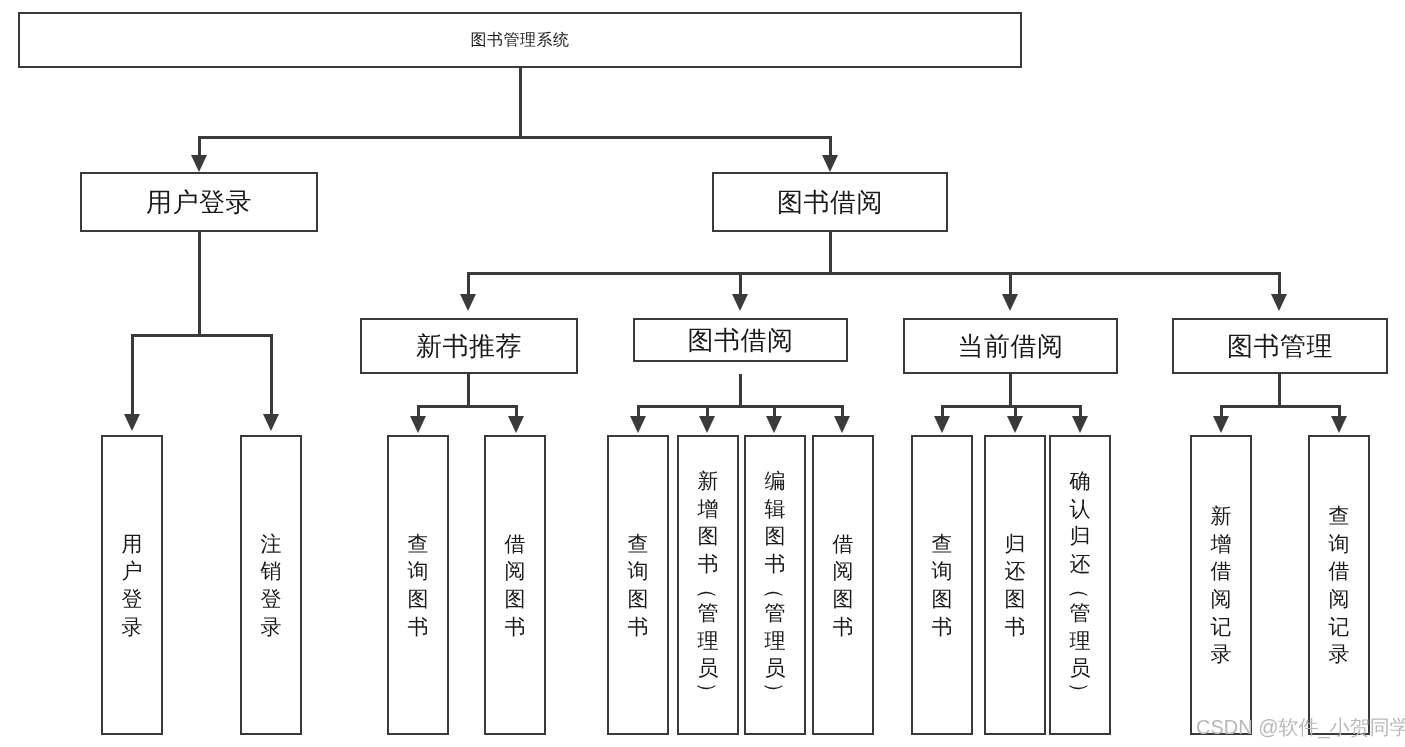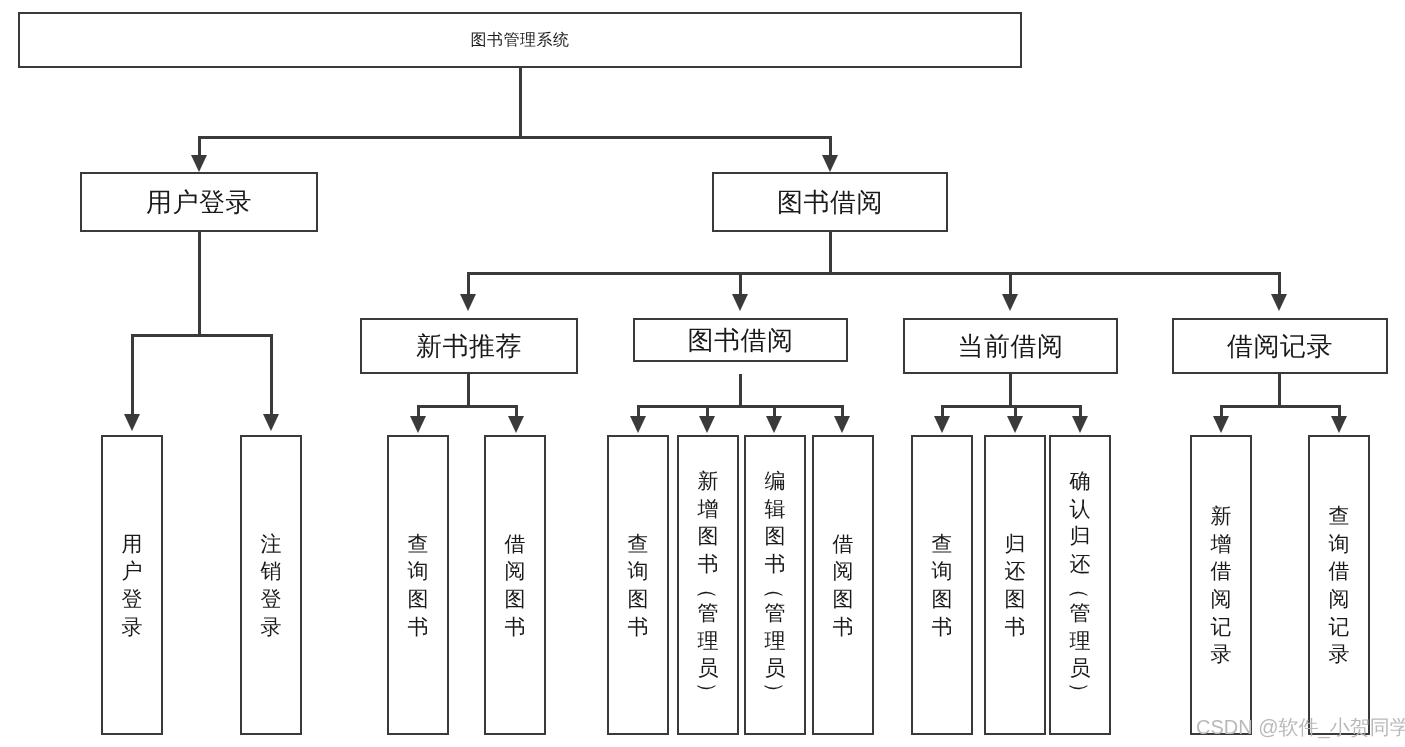--- a/index.html
+++ b/index.html
@@ -172,21 +172,21 @@
 
   <div class="node horiz" style="left:633px; top:318px; width:215px; height:44px;">
     <span class="label">图书借阅</span>
   </div>
 
   <div class="node horiz" style="left:903px; top:318px; width:215px; height:56px;">
     <span class="label">当前借阅</span>
   </div>
 
   <div class="node horiz" style="left:1172px; top:318px; width:216px; height:56px;">
-    <span class="label">借阅记录</span>
+    <span class="label">图书管理</span>
   </div>
 
   <div id="leaf-layer">
       <div class="node leaf" style="left: 101px; top: 435px; width: 62px; height: 300px;">
         <span class="vlabel">
           <span class="ch">用</span>
           <span class="ch">户</span>
           <span class="ch">登</span>
           <span class="ch">录</span>
         </span>

